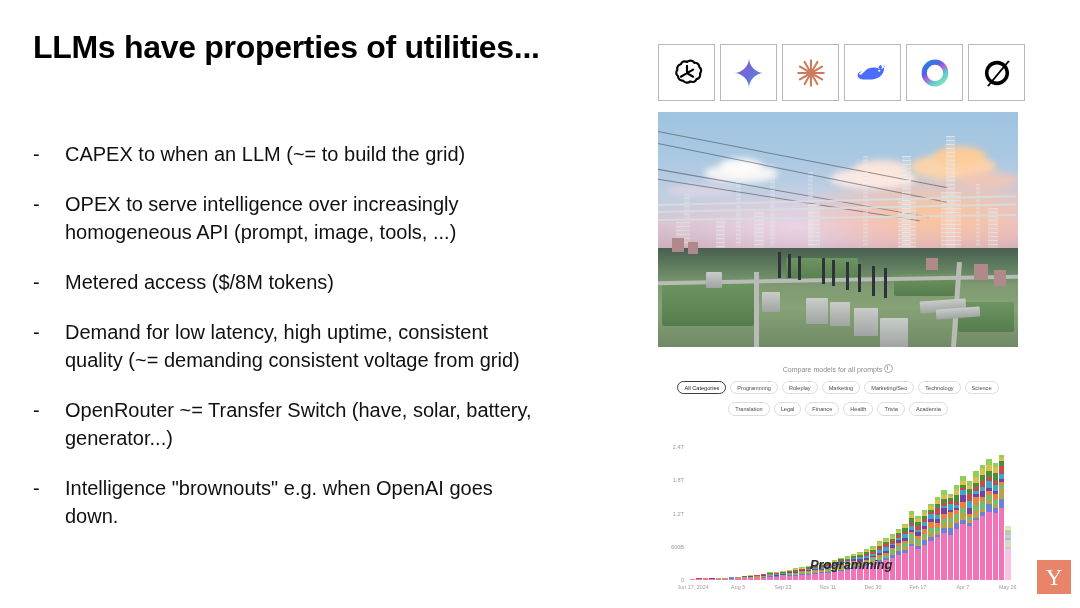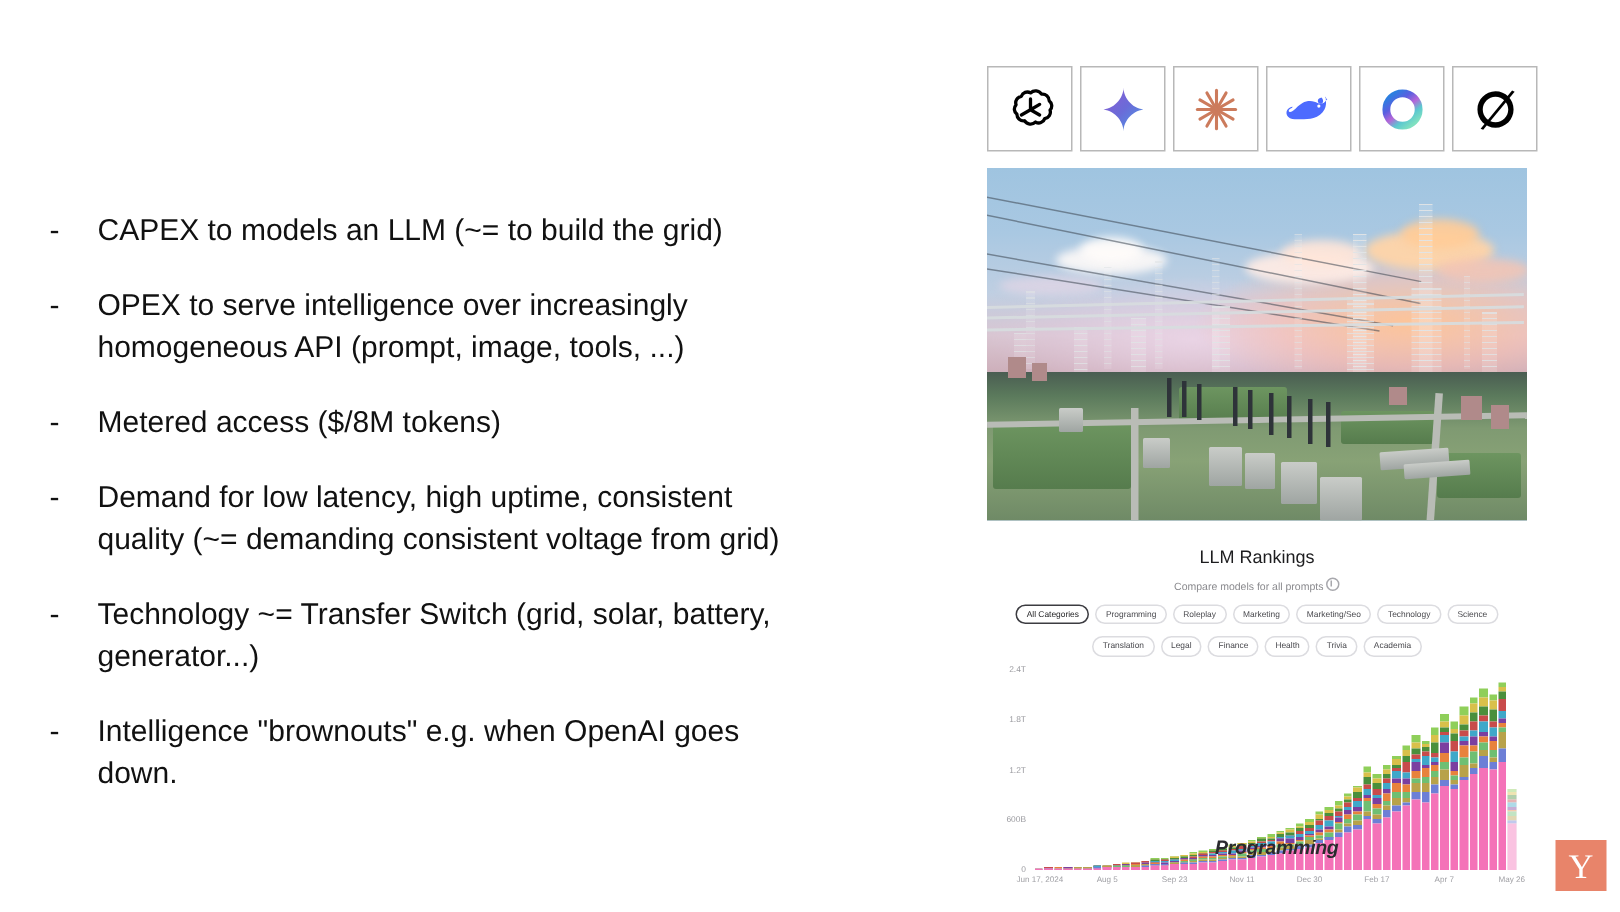--- a/index.html
+++ b/index.html
@@ -301,43 +301,44 @@
     font-weight: 400;
     line-height: 1;
     font-family: "Liberation Serif", serif;
   }
 </style>
 </head>
 <body>
 
 <div id="left-column">
 
+  <div id="slide-title">LLMs have properties of utilities...</div>
 
   <div id="bullet-list">
       <div class="bullet-row">
         <div class="bullet-dash">-</div>
-        <div class="bullet-text">CAPEX to models an LLM (~= to build the grid)</div>
+        <div class="bullet-text">CAPEX to when an LLM (~= to build the grid)</div>
       </div>
       <div class="bullet-row">
         <div class="bullet-dash">-</div>
         <div class="bullet-text">OPEX to serve intelligence over increasingly
 homogeneous API (prompt, image, tools, ...)</div>
       </div>
       <div class="bullet-row">
         <div class="bullet-dash">-</div>
         <div class="bullet-text">Metered access ($/8M tokens)</div>
       </div>
       <div class="bullet-row">
         <div class="bullet-dash">-</div>
         <div class="bullet-text">Demand for low latency, high uptime, consistent
 quality (~= demanding consistent voltage from grid)</div>
       </div>
       <div class="bullet-row">
         <div class="bullet-dash">-</div>
-        <div class="bullet-text">Technology ~= Transfer Switch (grid, solar, battery,
+        <div class="bullet-text">OpenRouter ~= Transfer Switch (have, solar, battery,
 generator...)</div>
       </div>
       <div class="bullet-row">
         <div class="bullet-dash">-</div>
         <div class="bullet-text">Intelligence "brownouts" e.g. when OpenAI goes
 down.</div>
       </div>
     </div>
 
 </div>
@@ -499,21 +500,20 @@
     <div class="equip-dark" style="left:164px;top:146px;width:3px;height:26px;"></div>
     <div class="equip-dark" style="left:174px;top:148px;width:3px;height:26px;"></div>
     <div class="equip-dark" style="left:188px;top:150px;width:3px;height:28px;"></div>
     <div class="equip-dark" style="left:200px;top:152px;width:3px;height:28px;"></div>
     <div class="equip-dark" style="left:214px;top:154px;width:3px;height:30px;"></div>
     <div class="equip-dark" style="left:226px;top:156px;width:3px;height:30px;"></div>
   </div>
 
   <div id="chart-card">
 
-    <div id="chart-title">LLM Rankings</div>
 
     <div id="chart-subtitle">
       <span>Compare models for all prompts</span><span class="info-icon"></span>
     </div>
 
     <div class="chip-row" id="chip-row-1">
         <div class="chip active">All Categories</div>
         <div class="chip">Programming</div>
         <div class="chip">Roleplay</div>
         <div class="chip">Marketing</div>

